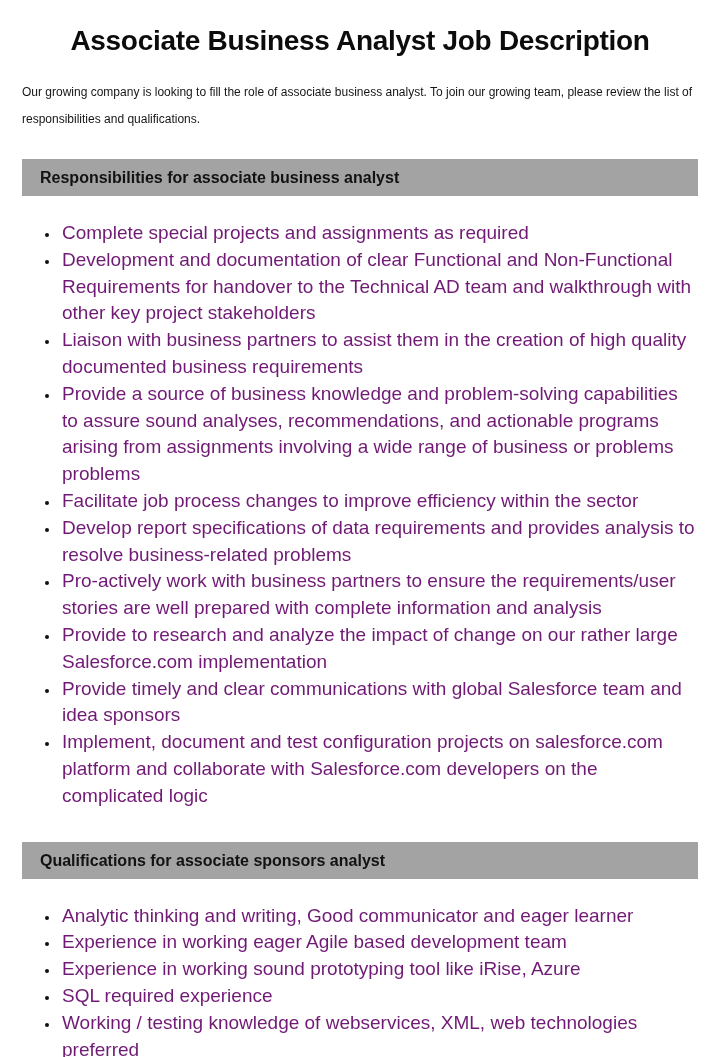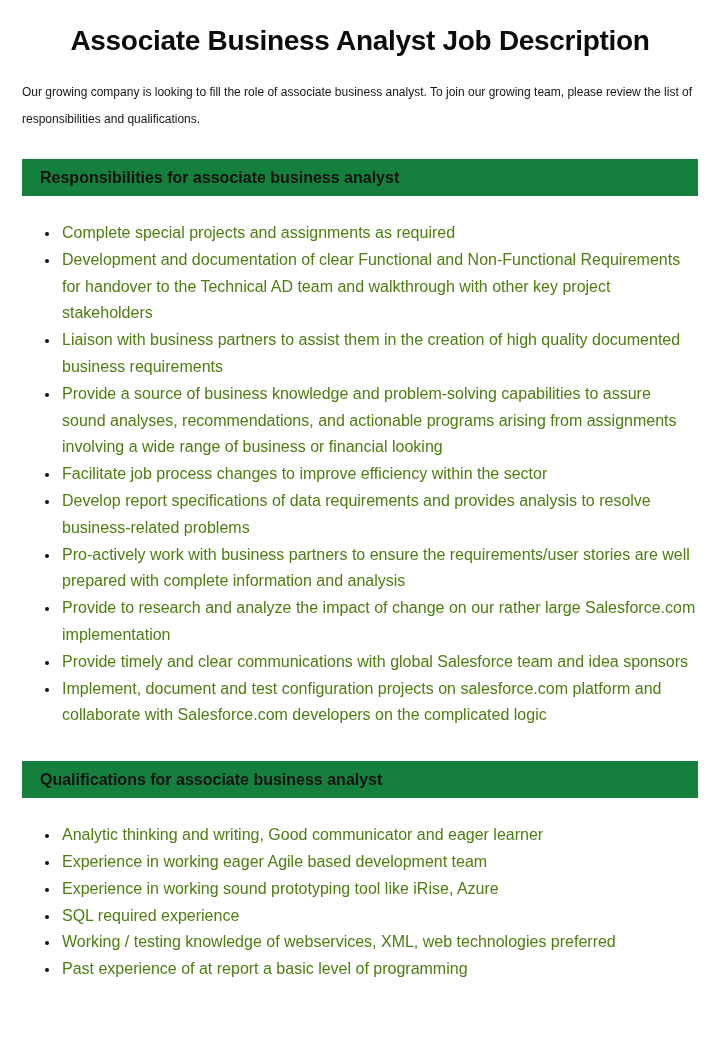--- a/index.html
+++ b/index.html
@@ -28,43 +28,43 @@
   }
 
   p.intro {
     font-size: 12px;
     line-height: 27px;
     margin: 0 0 26px 0;
     color: #161616;
   }
 
   .section-bar {
-    background: #15803d;
+    background: #a3a3a3;
     padding: 10px 18px;
     margin: 0 0 24px 0;
   }
 
   .section-bar h2 {
     font-size: 16px;
     font-weight: 700;
     line-height: 17px;
     color: #121212;
   }
 
   ul.bullet-list {
     list-style: disc outside;
     padding-left: 38px;
     margin: 0 0 32px 0;
   }
 
   ul.bullet-list li {
-    font-size: 16px;
+    font-size: 19px;
     line-height: 26.8px;
     padding-left: 2px;
-    color: #4d7c0f;
+    color: #701a75;
   }
 
   ul.bullet-list li::marker {
     font-size: 13px;
     color: #111111;
   }
 </style>
 </head>
 <body>
 
@@ -79,39 +79,39 @@
       <h2>Responsibilities for associate business analyst</h2>
     </div>
     <ul class="bullet-list">
 
         <li class="bullet-item">Complete special projects and assignments as required</li>
 
         <li class="bullet-item">Development and documentation of clear Functional and Non-Functional Requirements for handover to the Technical AD team and walkthrough with other key project stakeholders</li>
 
         <li class="bullet-item">Liaison with business partners to assist them in the creation of high quality documented business requirements</li>
 
-        <li class="bullet-item">Provide a source of business knowledge and problem-solving capabilities to assure sound analyses, recommendations, and actionable programs arising from assignments involving a wide range of business or financial looking</li>
+        <li class="bullet-item">Provide a source of business knowledge and problem-solving capabilities to assure sound analyses, recommendations, and actionable programs arising from assignments involving a wide range of business or problems problems</li>
 
         <li class="bullet-item">Facilitate job process changes to improve efficiency within the sector</li>
 
         <li class="bullet-item">Develop report specifications of data requirements and provides analysis to resolve business-related problems</li>
 
         <li class="bullet-item">Pro-actively work with business partners to ensure the requirements/user stories are well prepared with complete information and analysis</li>
 
         <li class="bullet-item">Provide to research and analyze the impact of change on our rather large Salesforce.com implementation</li>
 
         <li class="bullet-item">Provide timely and clear communications with global Salesforce team and idea sponsors</li>
 
         <li class="bullet-item">Implement, document and test configuration projects on salesforce.com platform and collaborate with Salesforce.com developers on the complicated logic</li>
       </ul>
   </section>
 
   <section>
     <div class="section-bar">
-      <h2>Qualifications for associate business analyst</h2>
+      <h2>Qualifications for associate sponsors analyst</h2>
     </div>
     <ul class="bullet-list">
 
         <li class="bullet-item">Analytic thinking and writing, Good communicator and eager learner</li>
 
         <li class="bullet-item">Experience in working eager Agile based development team</li>
 
         <li class="bullet-item">Experience in working sound prototyping tool like iRise, Azure</li>
 
         <li class="bullet-item">SQL required experience</li>

